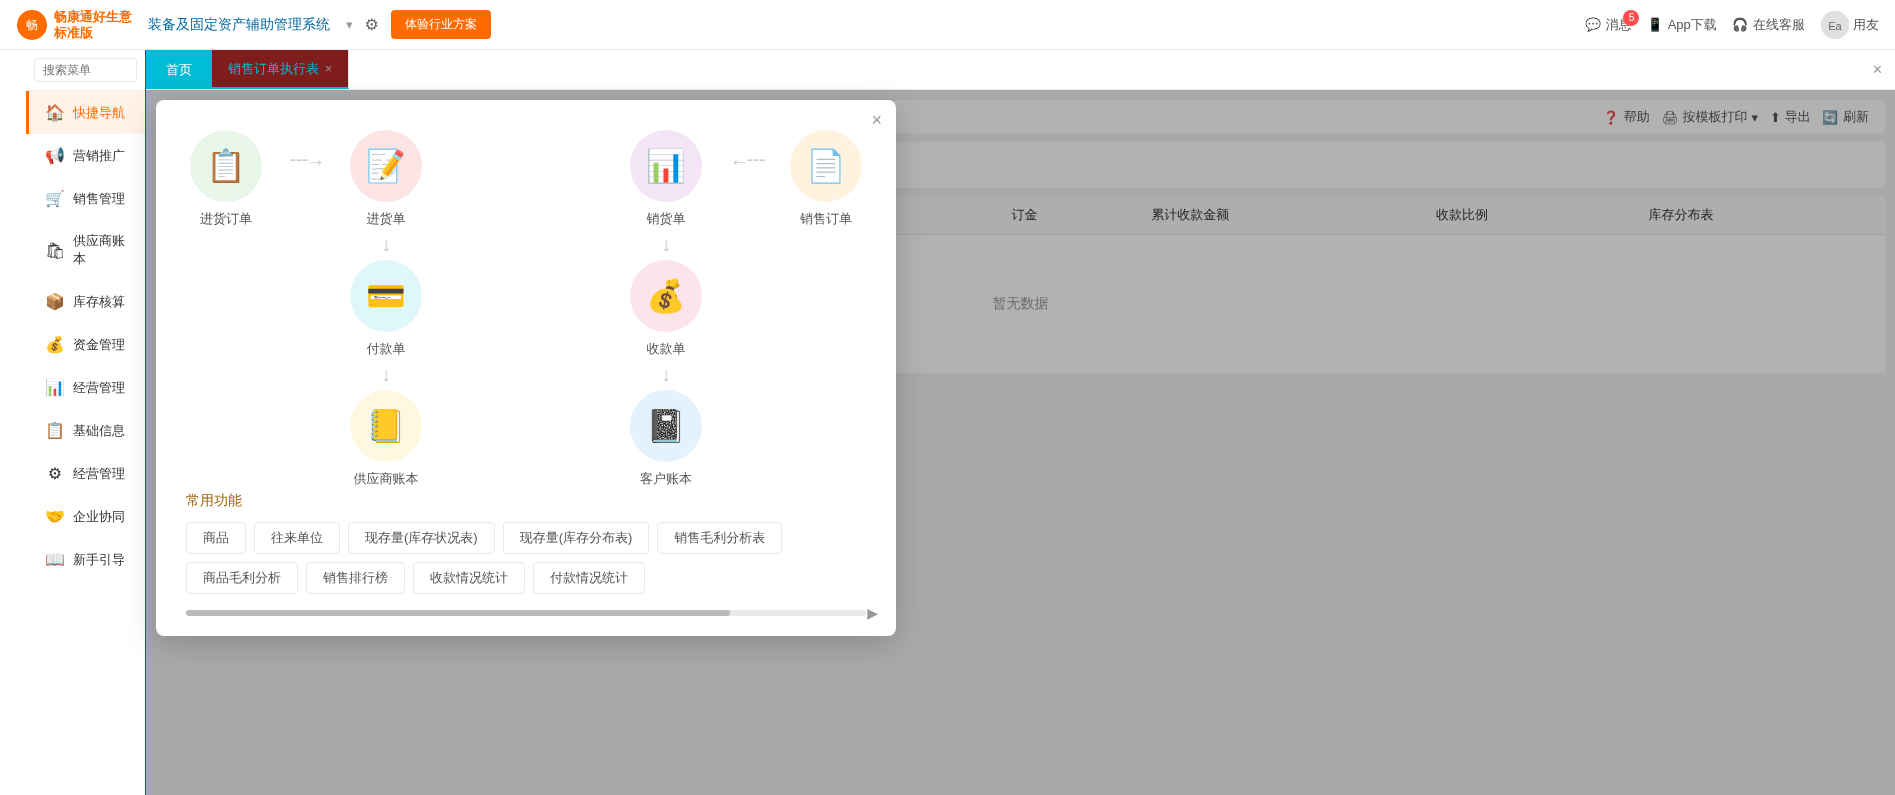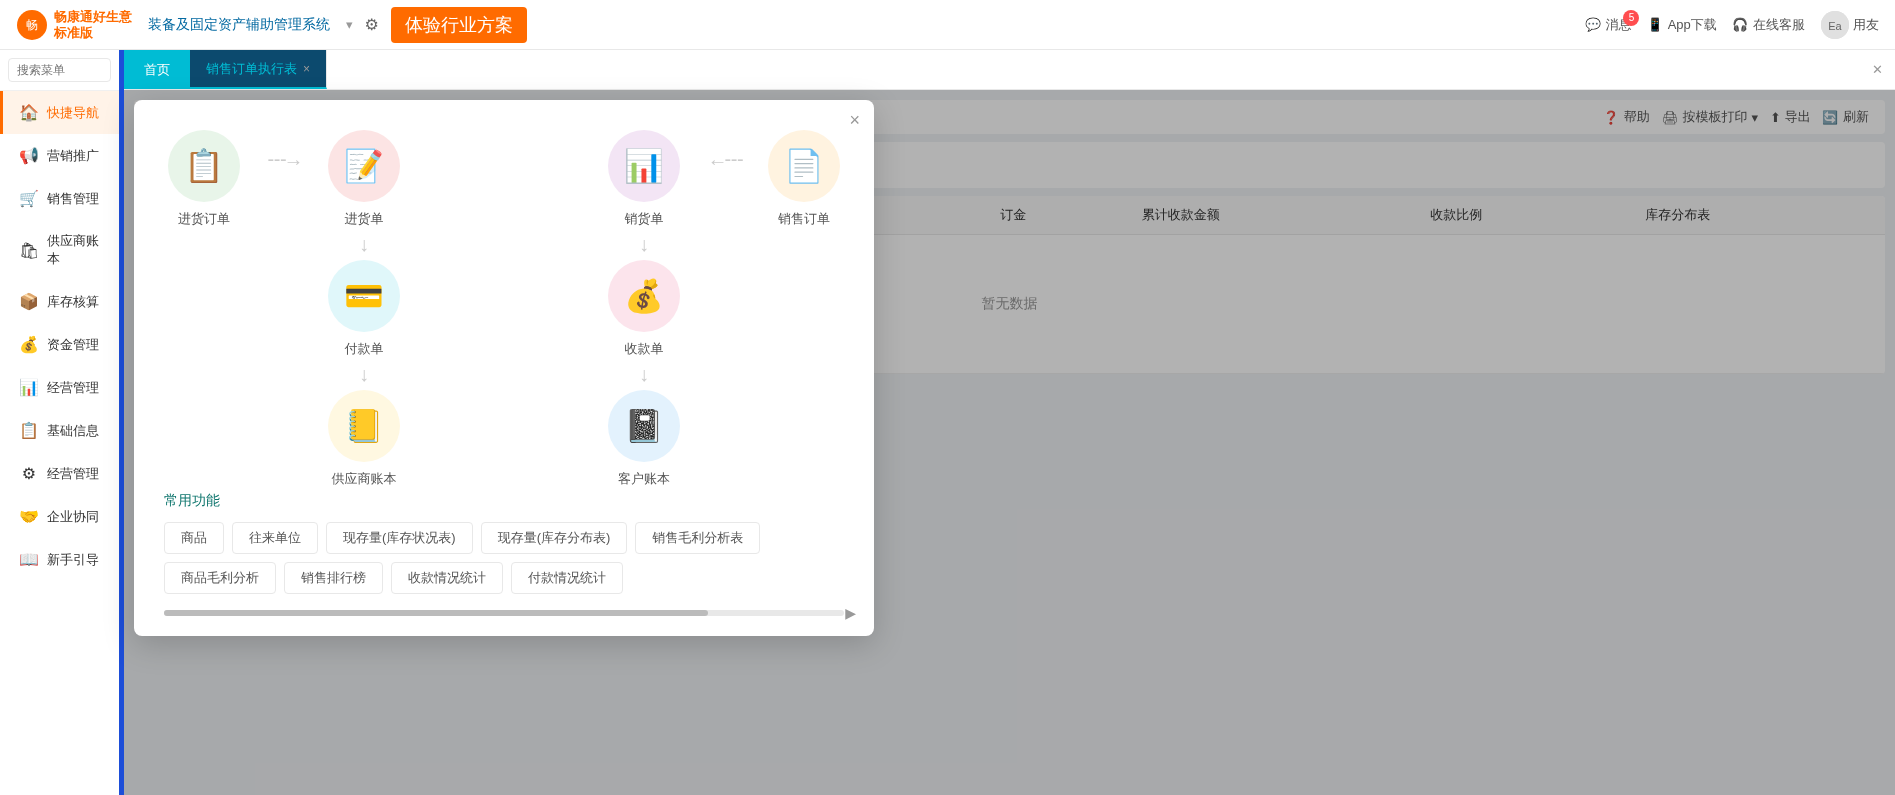--- a/index.html
+++ b/index.html
@@ -2,45 +2,45 @@
 <html><head>
   <meta charset="utf-8">
   <style>
     * { box-sizing: border-box; margin: 0; padding: 0; }
     body { font-family: 'Microsoft YaHei', Arial, sans-serif; font-size: 13px; background: #f5f5f5; overflow: hidden; }
 
     
     .app-wrapper { display: flex; flex-direction: column; height: 795px; width: 1895px; }
     .top-bar { display: flex; align-items: center; height: 50px; background: #fff; border-bottom: 1px solid #e8e8e8; padding: 0 16px; gap: 12px; }
     .main-area { display: flex; flex: 1; overflow: hidden; }
-    .sidebar { width: 124px; background: #fff; border-right: 5px solid #1d4ed8; display: flex; flex-direction: column; }
+    .sidebar { width: 146px; background: #fff; border-right: 1px solid #1d4ed8; display: flex; flex-direction: column; padding-left: 26px; }
     .content-area { flex: 1; display: flex; flex-direction: column; background: #f0f2f5; }
     .tab-bar { display: flex; align-items: center; background: #fff; border-bottom: 1px solid #e8e8e8; height: 40px; }
     .page-content { flex: 1; padding: 10px; position: relative; }
 
     
     .logo-area { display: flex; align-items: center; gap: 6px; width: 120px; }
     .logo-icon { width: 32px; height: 32px; }
     .logo-text { font-size: 13px; color: #ff6b00; font-weight: bold; line-height: 1.2; }
     .system-title { color: #0369a1; font-size: 14px; font-weight: 500; }
     .system-title-arrow { color: #999; margin-left: 4px; }
     .settings-icon { color: #666; font-size: 16px; cursor: pointer; }
-    .trial-btn { background: #ff6b00; color: #fff; border: none; padding: 6px 14px; border-radius: 4px; cursor: pointer; font-size: 18px; }
+    .trial-btn { background: #ff6b00; color: #fff; border: none; padding: 6px 14px; border-radius: 4px; cursor: pointer; font-size: 12px; }
     .top-right { margin-left: auto; display: flex; align-items: center; gap: 16px; }
     .top-right-item { display: flex; align-items: center; gap: 4px; color: #555; cursor: pointer; font-size: 13px; position: relative; }
     .user-avatar { width: 28px; height: 28px; border-radius: 50%; background: #ddd; display: flex; align-items: center; justify-content: center; }
     .sidebar-search { padding: 8px; border-bottom: 1px solid #f0f0f0; }
     .sidebar-search input { width: 100%; border: 1px solid #e8e8e8; border-radius: 4px; padding: 4px 8px; font-size: 12px; outline: none; }
     .sidebar-item { display: flex; align-items: center; gap: 8px; padding: 12px 16px; cursor: pointer; color: #333; font-size: 13px; border-left: 3px solid transparent; }
     .sidebar-item.active { background: #fff3e8; color: #ff6b00; border-left-color: #ff6b00; }
     .sidebar-item .item-icon { font-size: 16px; width: 20px; text-align: center; }
 
     
     .tab { display: flex; align-items: center; padding: 0 16px; height: 100%; cursor: pointer; font-size: 13px; color: #333; border-right: 1px solid #e8e8e8; }
-    .tab.active { color: #00bcd4; border-bottom: 2px solid #00bcd4; background: #0c4a6e; }
+    .tab.active { color: #00bcd4; border-bottom: 2px solid #00bcd4; background: #7f1d1d; }
     .tab-close { margin-left: 6px; color: #999; font-size: 12px; }
     .tab-home { background: #00bcd4; color: #fff; padding: 0 20px; height: 100%; display: flex; align-items: center; }
     .tab-close-all { margin-left: auto; padding: 0 12px; color: #999; cursor: pointer; }
 
     
     .page-header { background: #fff; padding: 8px 16px; display: flex; align-items: center; justify-content: flex-end; gap: 12px; margin-bottom: 8px; border-radius: 4px; }
     .page-header-btn { display: flex; align-items: center; gap: 4px; color: #555; cursor: pointer; font-size: 13px; }
     .query-btn { background: #ff6b00; color: #fff; border: none; padding: 6px 20px; border-radius: 4px; cursor: pointer; }
     .setting-btn { background: #fff; color: #ff6b00; border: 1px solid #ff6b00; padding: 5px 12px; border-radius: 4px; cursor: pointer; }
 
@@ -73,21 +73,21 @@
     .circle-red { background: #fce4e4; }
     .circle-purple { background: #f3e5f5; }
     .circle-orange { background: #fff3e0; }
     .circle-teal { background: #e0f7fa; }
     .circle-pink { background: #fce4ec; }
     .circle-orange2 { background: #fff8e1; }
     .circle-blue { background: #e3f2fd; }
 
     
     .common-funcs { margin-top: 4px; }
-    .common-title { font-size: 14px; color: #0f766e; font-weight: 500; margin-bottom: 12px; }
+    .common-title { font-size: 14px; color: #a16207; font-weight: 500; margin-bottom: 12px; }
     .func-buttons { display: flex; flex-wrap: wrap; gap: 8px; }
     .func-btn { border: 1px solid #e8e8e8; background: #fff; color: #555; padding: 6px 16px; border-radius: 4px; cursor: pointer; font-size: 13px; }
 
     
     .modal-scroll-bar { height: 6px; background: #e8e8e8; border-radius: 3px; margin-top: 16px; position: relative; }
     .modal-scroll-thumb { height: 6px; background: #bbb; border-radius: 3px; width: 80%; position: absolute; left: 0; }
     .scroll-arrow { position: absolute; right: -12px; top: -5px; color: #999; font-size: 14px; cursor: pointer; }
 
     
     .msg-badge { background: #ff4d4f; color: #fff; border-radius: 50%; font-size: 10px; width: 16px; height: 16px; display: flex; align-items: center; justify-content: center; position: absolute; top: -6px; right: -8px; }

